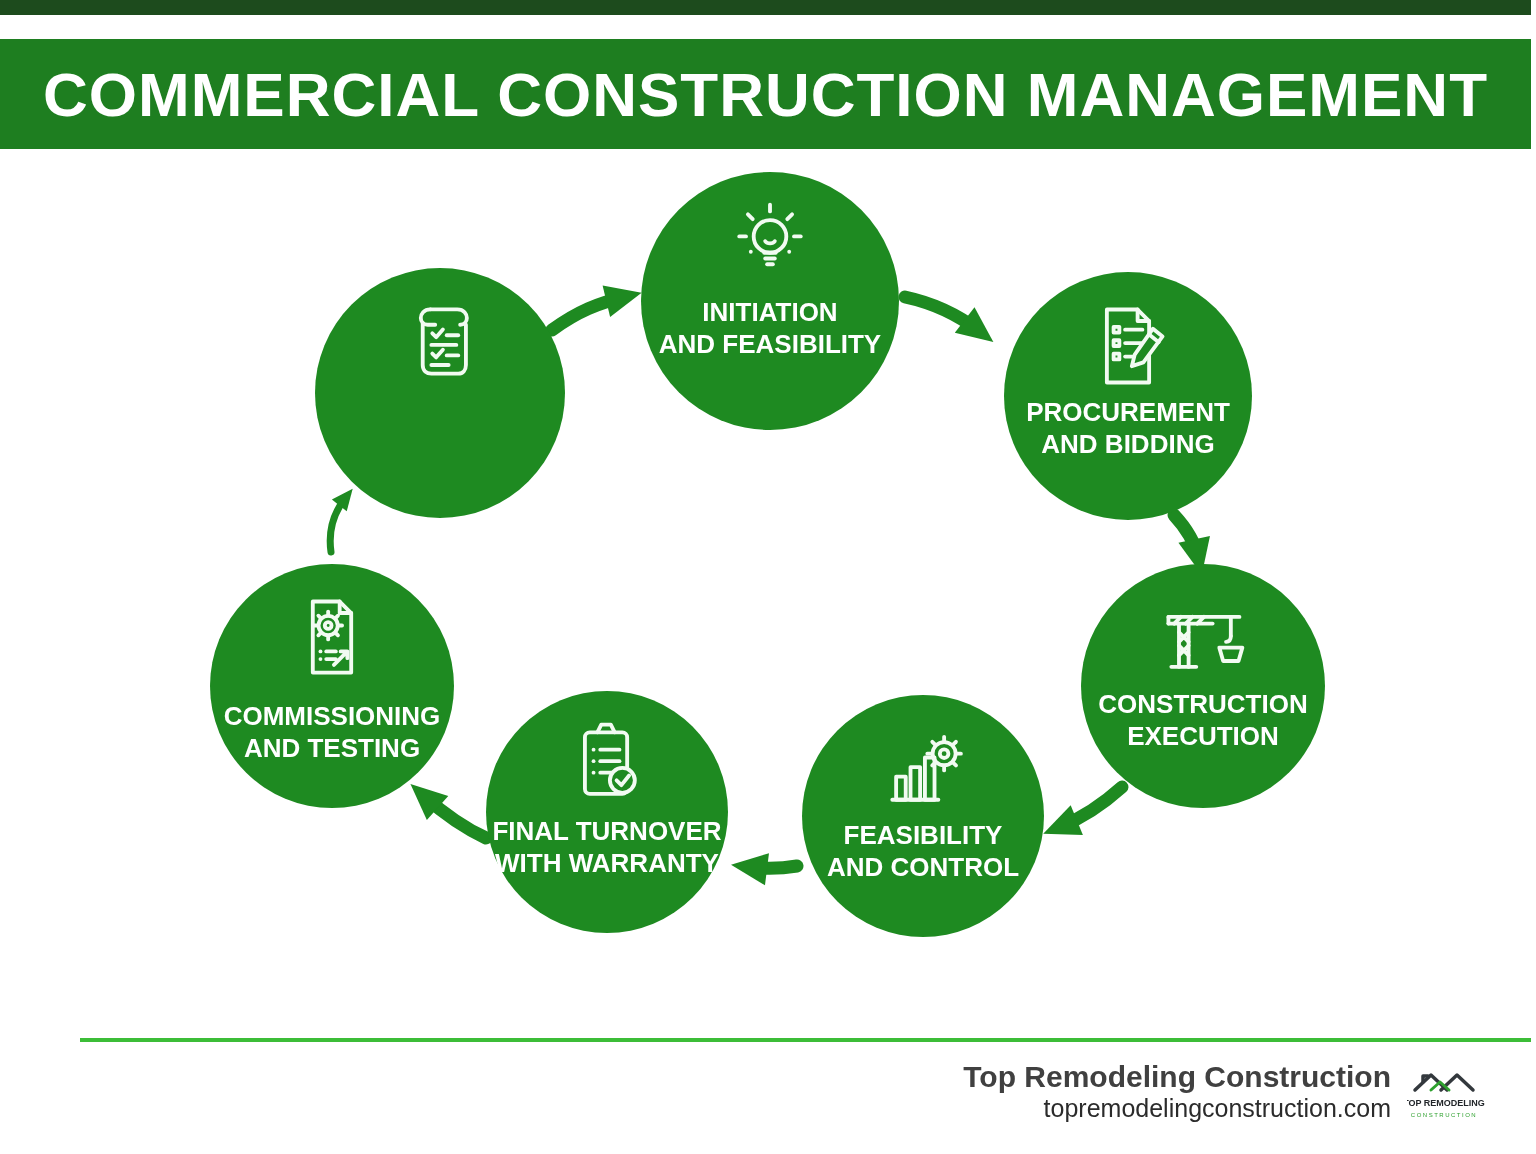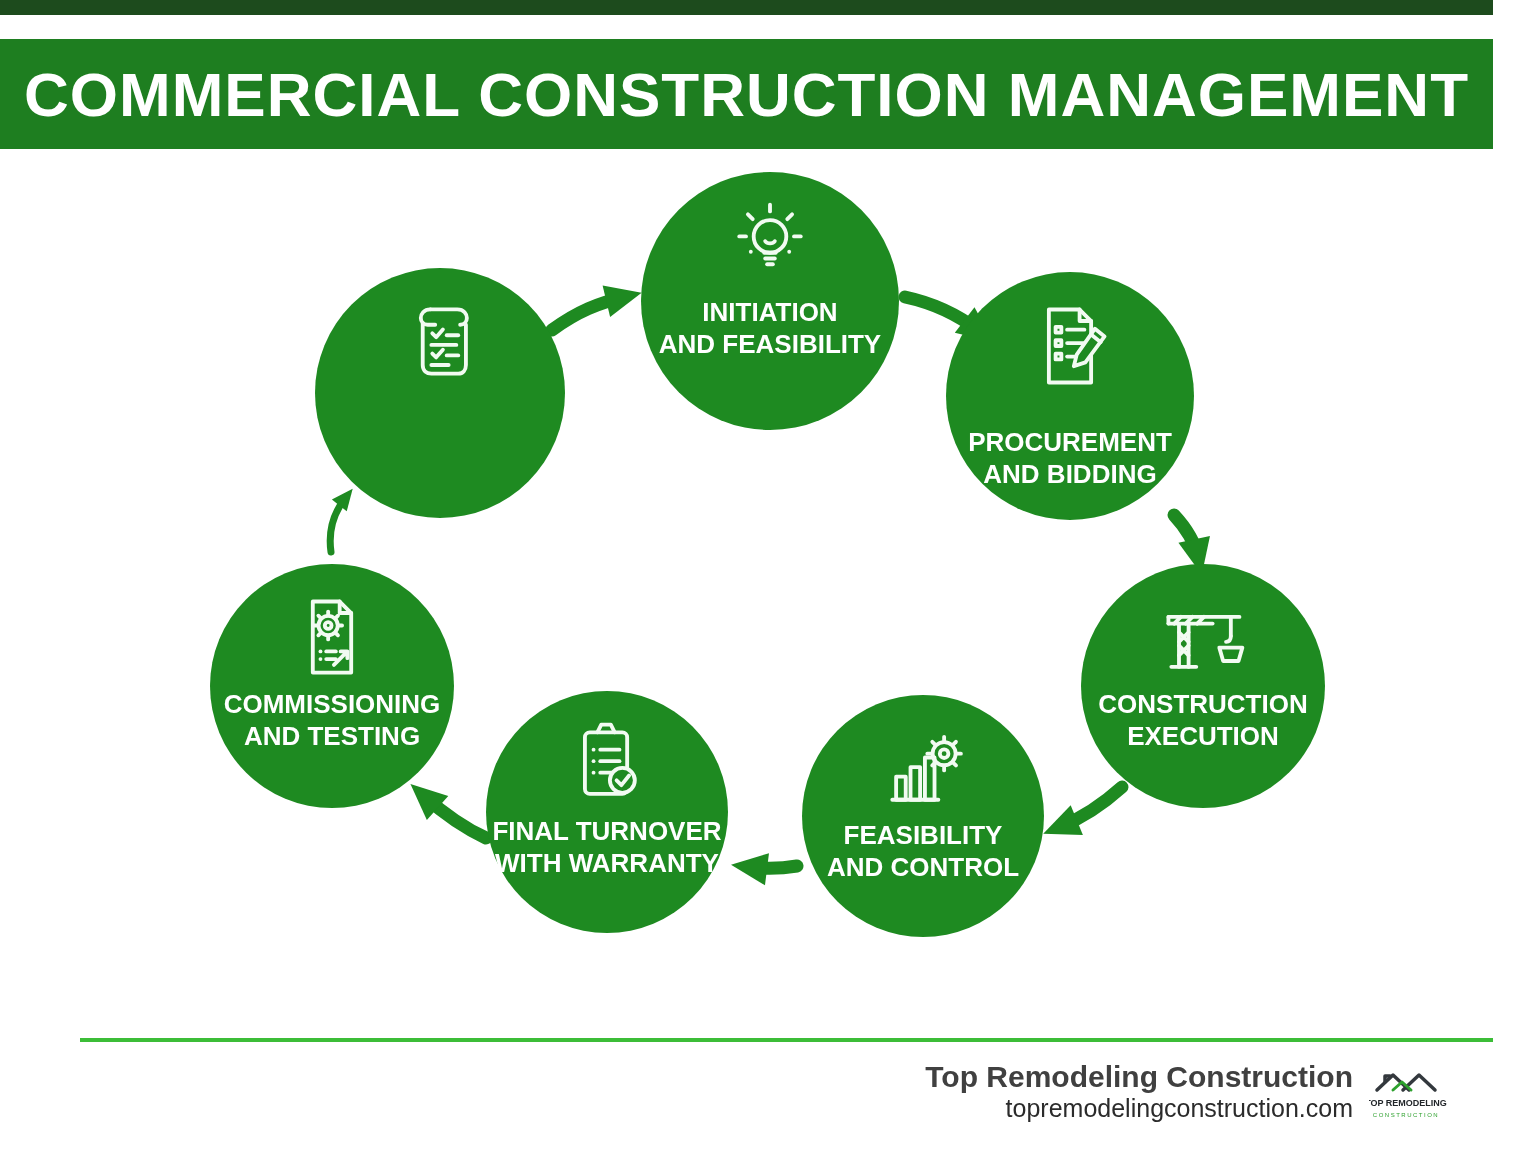--- a/index.html
+++ b/index.html
@@ -1,36 +1,36 @@
 <!DOCTYPE html>
 <html style="--banner-green: #1e7e20; --circle-green: #1e8a21; --strip-green: #1d4b1d; --divider-green: #3cbd38; --icon-stroke: #f2fbf2;"><head>
 <meta charset="utf-8">
 <style>
   html,body{margin:0;padding:0;background:#ffffff;}
   .canvas{position:relative;width:1493px;height:1154px;background:#ffffff;overflow:hidden;
-          font-family:"Liberation Sans", sans-serif;}
+          font-family:"Liberation Sans", sans-serif;padding-left:38px;}
 
   .top-strip{position:absolute;top:0;left:0;width:100%;height:15px;background:var(--strip-green,#1d4b1d);}
 
   .banner{position:absolute;top:39px;left:0;width:100%;height:110px;background:var(--banner-green,#1e7e20);
           display:flex;align-items:center;justify-content:center;}
   .title{color:#ffffff;font-size:62px;font-weight:bold;letter-spacing:1px;white-space:nowrap;}
 
   .circle{position:absolute;border-radius:50%;background:var(--circle-green,#1e8a21);
           display:flex;flex-direction:column;align-items:center;z-index:2;}
   .circle .icon{margin-top:26px;width:96px;height:96px;flex:0 0 auto;}
   .circle .icon svg{width:100%;height:100%;display:block;}
   .label{margin-top:2px;color:#ffffff;font-weight:bold;font-size:26px;line-height:1.24;text-align:center;}
   .label span{display:block;}
 
   #c-initiation{left:641px;top:172px;width:258px;height:258px;}
   #c-design{left:315px;top:268px;width:250px;height:250px;}
-  #c-procurement{left:946px;top:272px;width:248px;height:248px;gap:30px;}
+  #c-procurement{left:1004px;top:272px;width:248px;height:248px;}
   #c-construction{left:1081px;top:564px;width:244px;height:244px;}
-  #c-commissioning{left:210px;top:564px;width:244px;height:244px;}
+  #c-commissioning{left:210px;top:564px;width:244px;height:244px;gap:12px;}
   #c-monitoring{left:802px;top:695px;width:242px;height:242px;}
   #c-final{left:486px;top:691px;width:242px;height:242px;}
 
   .arrows{position:absolute;left:0;top:0;width:1536px;height:1154px;z-index:1;pointer-events:none;}
   .arrow{stroke:var(--circle-green,#1e8a21);fill:none;stroke-linecap:round;}
   .ah{fill:var(--circle-green,#1e8a21);}
 
   .ic{stroke:var(--icon-stroke,#f2fbf2);stroke-width:4;fill:none;stroke-linecap:round;stroke-linejoin:round;}
   .icf{fill:var(--icon-stroke,#f2fbf2);stroke:none;}
 

